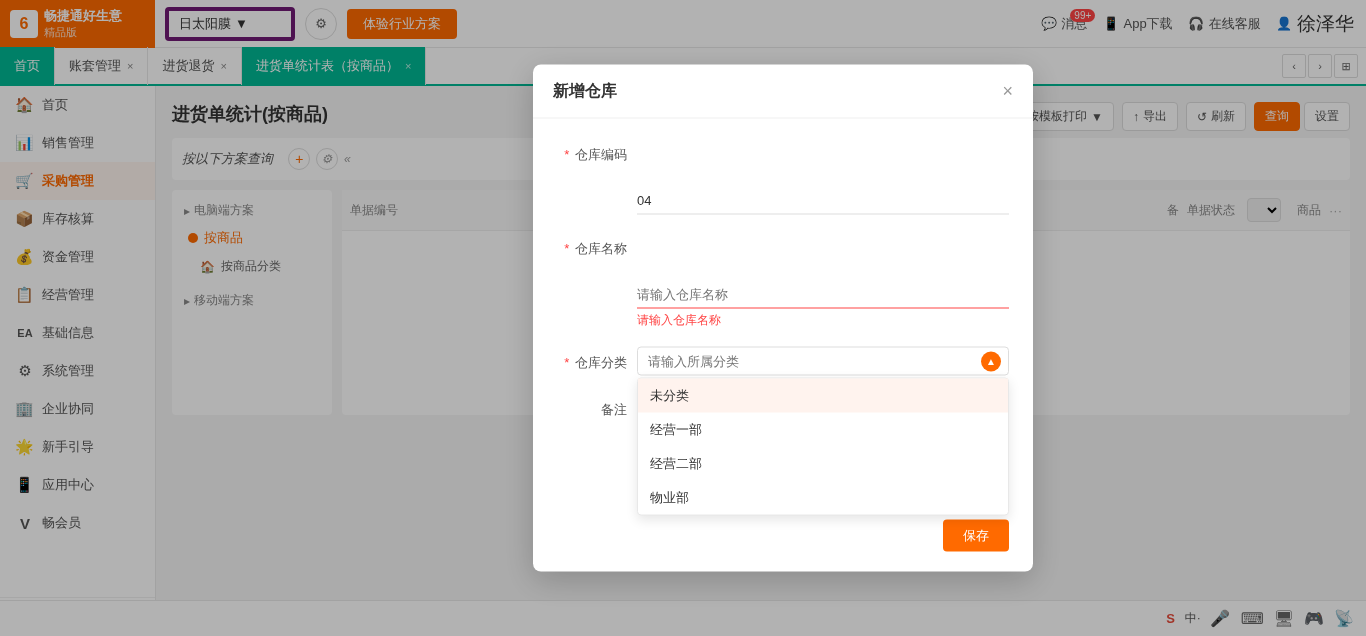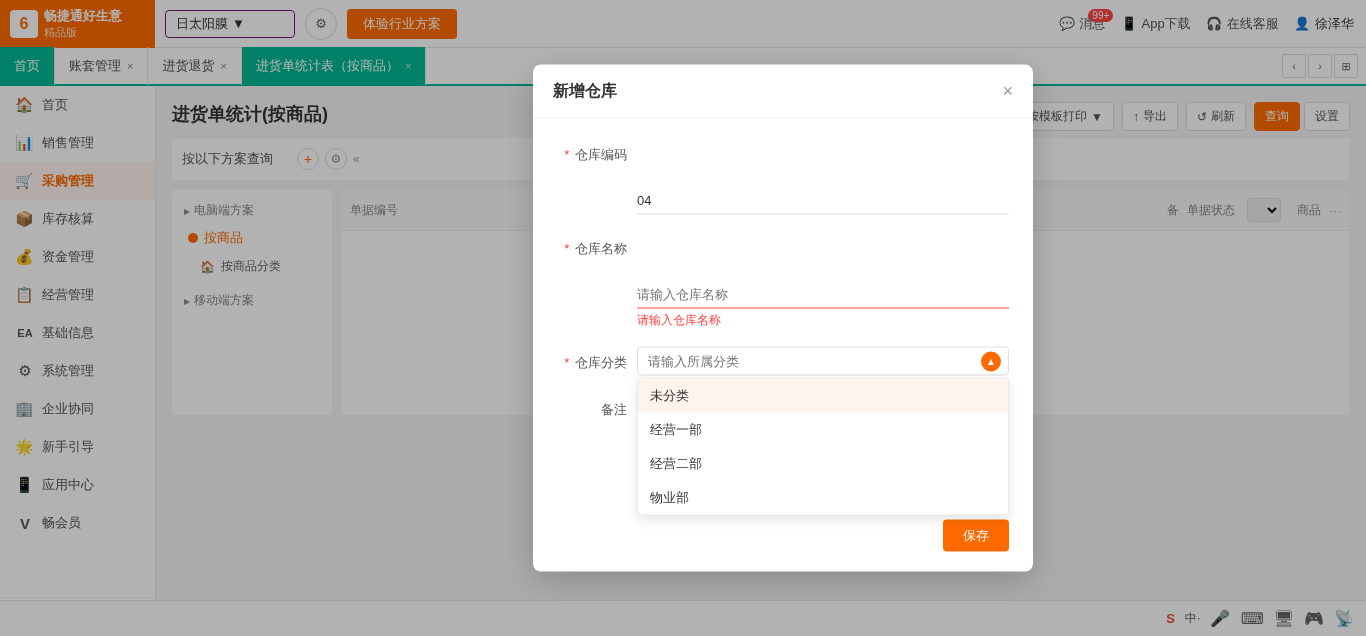--- a/index.html
+++ b/index.html
@@ -16,21 +16,21 @@
       background: #ff6a00; height: 48px; margin-left: -12px;
       padding: 0 10px; gap: 6px; flex-shrink: 0;
     }
     .logo-icon {
       width: 28px; height: 28px; background: #fff;
       border-radius: 4px; display: flex; align-items: center; justify-content: center;
       color: #ff6a00; font-weight: bold; font-size: 16px;
     }
     .store-selector {
       display: flex; align-items: center; gap: 4px;
-      border: 1px solid #701a75; border-radius: 4px;
+      border: 4px solid #701a75; border-radius: 4px;
       padding: 4px 10px; cursor: pointer; background: #fff;
       min-width: 130px;
     }
     .store-selector span { color: #333; font-size: 13px; }
     .chevron { color: #999; font-size: 10px; }
     .gear-btn {
       width: 32px; height: 32px; border-radius: 50%;
       border: 1px solid #ddd; display: flex; align-items: center;
       justify-content: center; cursor: pointer; color: #666;
     }
@@ -44,21 +44,21 @@
     }
     .top-icon-item {
       display: flex; align-items: center; gap: 4px;
       cursor: pointer; color: #555; font-size: 13px; position: relative;
     }
     .badge {
       background: #ff4444; color: #fff; border-radius: 10px;
       font-size: 10px; padding: 1px 4px; position: absolute;
       top: -6px; right: -8px; min-width: 16px; text-align: center;
     }
-    .user-name { color: #333; font-size: 13px; }
+    .user-name { color: #333; font-size: 19px; }
 
     
     .tabs-bar {
       display: flex; align-items: center; background: #fff;
       border-bottom: 2px solid #00b894; height: 38px;
       padding: 0 0 0 0;
     }
     .tab {
       display: flex; align-items: center; gap: 6px;
       padding: 0 14px; height: 38px; cursor: pointer;
@@ -108,21 +108,21 @@
     .toolbar-btn {
       display: flex; align-items: center; gap: 4px;
       padding: 5px 10px; border: 1px solid #ddd; border-radius: 4px;
       background: #fff; cursor: pointer; font-size: 12px; color: #555;
     }
     .toolbar-btn.primary { background: #ff6a00; color: #fff; border-color: #ff6a00; }
 
     
     .filter-section {
       background: #fff; border-radius: 4px; padding: 10px;
-      margin-bottom: 10px; display: flex; gap: 24px;
+      margin-bottom: 10px; display: flex; gap: 15px; font-style: italic;
     }
     .filter-label { color: #555; font-size: 13px; display: flex; align-items: center; }
     .filter-controls { display: flex; gap: 6px; align-items: center; }
     .filter-add-btn { width: 22px; height: 22px; border: 1px solid #ddd; border-radius: 50%; display: flex; align-items: center; justify-content: center; cursor: pointer; color: #ff6a00; font-size: 14px; }
     .filter-gear-btn { width: 22px; height: 22px; border: 1px solid #ddd; border-radius: 50%; display: flex; align-items: center; justify-content: center; cursor: pointer; color: #999; font-size: 12px; }
     .filter-collapse { cursor: pointer; color: #999; font-size: 12px; }
     .plan-title { padding: 4px 12px; font-size: 12px; color: #888; display: flex; align-items: center; gap: 4px; }
     .plan-item { padding: 6px 16px; font-size: 13px; color: #555; cursor: pointer; display: flex; align-items: center; gap: 6px; }
     .plan-item.active { color: #ff6a00; }
     .plan-item .dot { width: 8px; height: 8px; border-radius: 50%; background: #ff6a00; }

